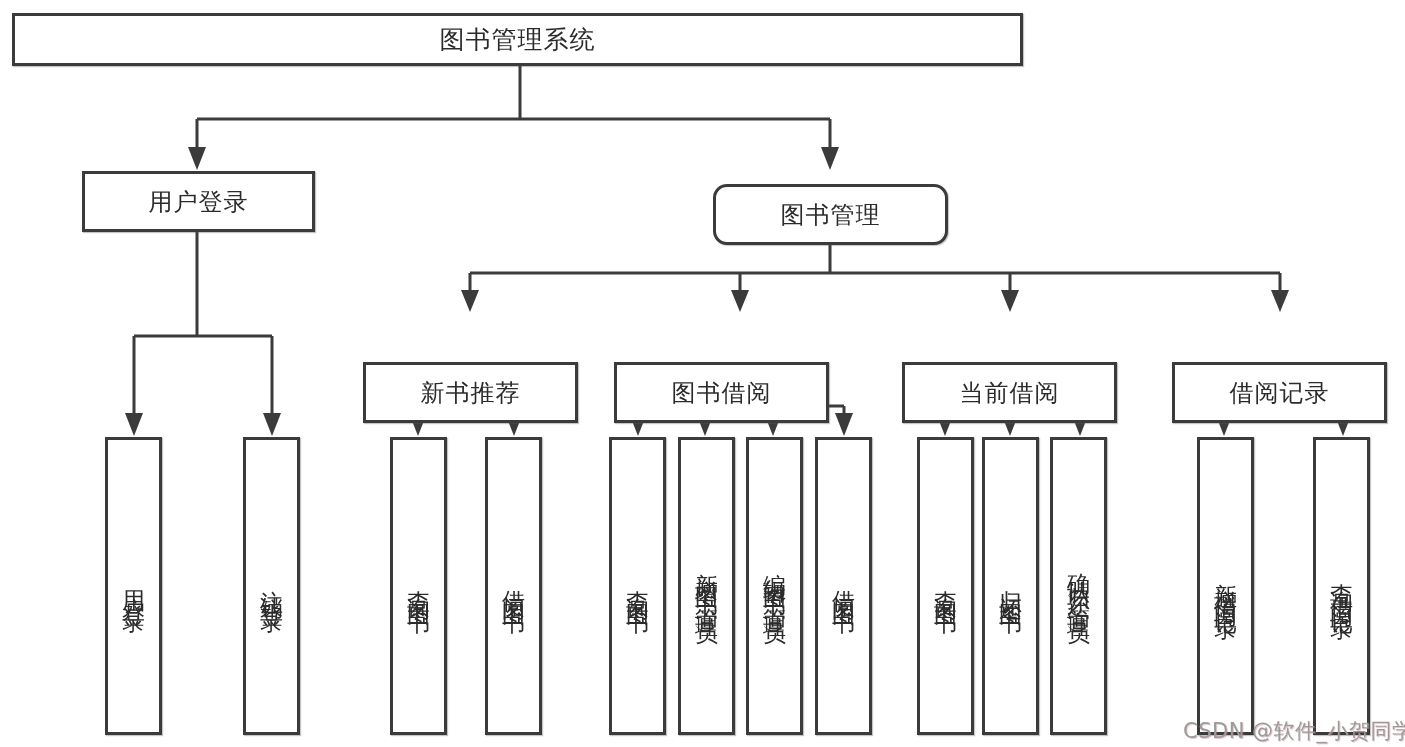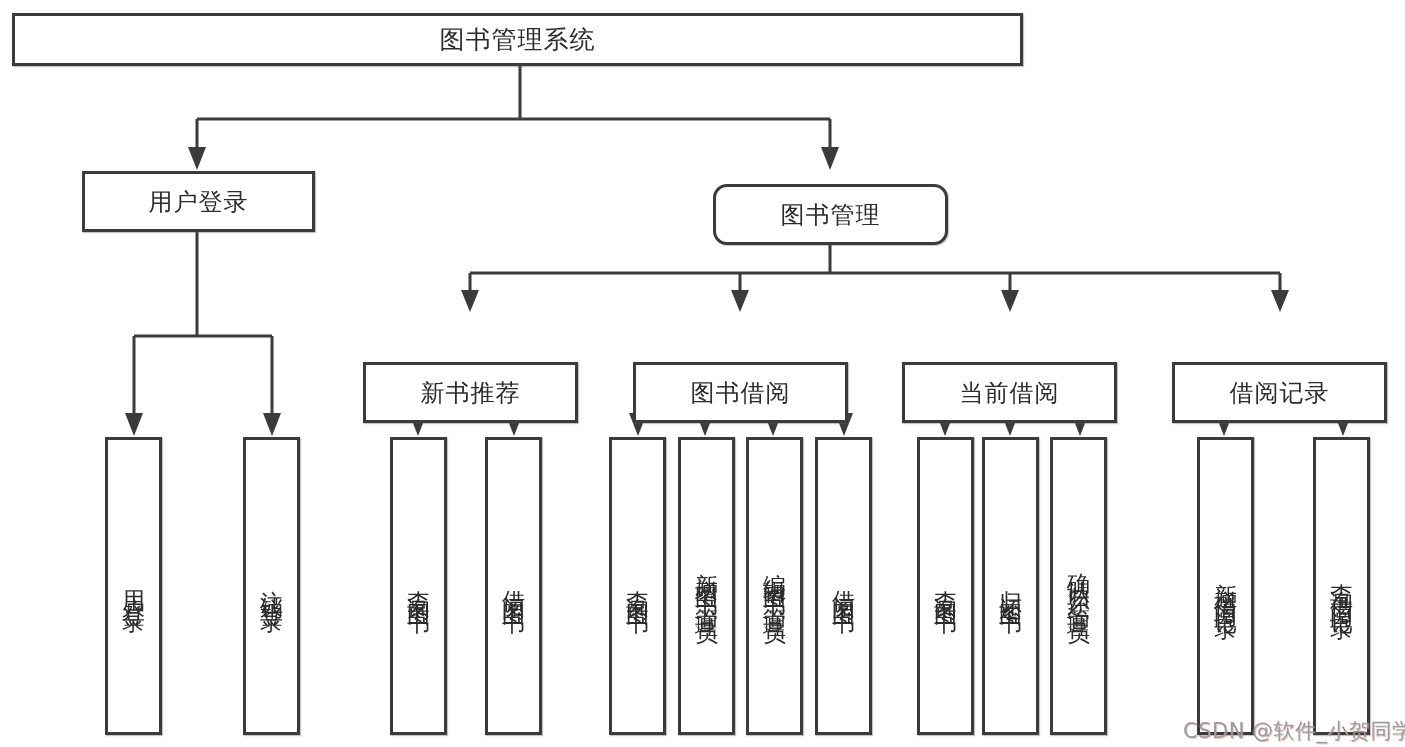--- a/index.html
+++ b/index.html
@@ -27,21 +27,21 @@
     font-size:23px;
     letter-spacing:7px;
     line-height:1;
     white-space:nowrap;
   }
   .root{left:12px;top:13px;width:1011px;height:53px;font-size:25px;}
   .l2a{left:82px;top:171px;width:233px;height:61px;}
   .l2b{left:713px;top:184px;width:235px;height:61px;border-radius:14px;}
   .l3{top:314px;width:215px;height:61px;margin-top:48px;}
   .l3a{left:363px;}
-  .l3b{left:633px;}
+  .l3b{left:614px;}
   .l3c{left:902px;}
   .l3d{left:1172px;}
   .a1{left:105px;} .a2{left:243px;}
   .b1{left:390px;} .b2{left:485px;}
   .c1{left:609px;} .c2{left:678px;} .c3{left:746px;} .c4{left:815px;}
   .d1{left:917px;} .d2{left:982px;} .d3{left:1050px;}
   .e1{left:1197px;} .e2{left:1313px;}
   .watermark{
     position:absolute;
     left:1183px;top:717px;

